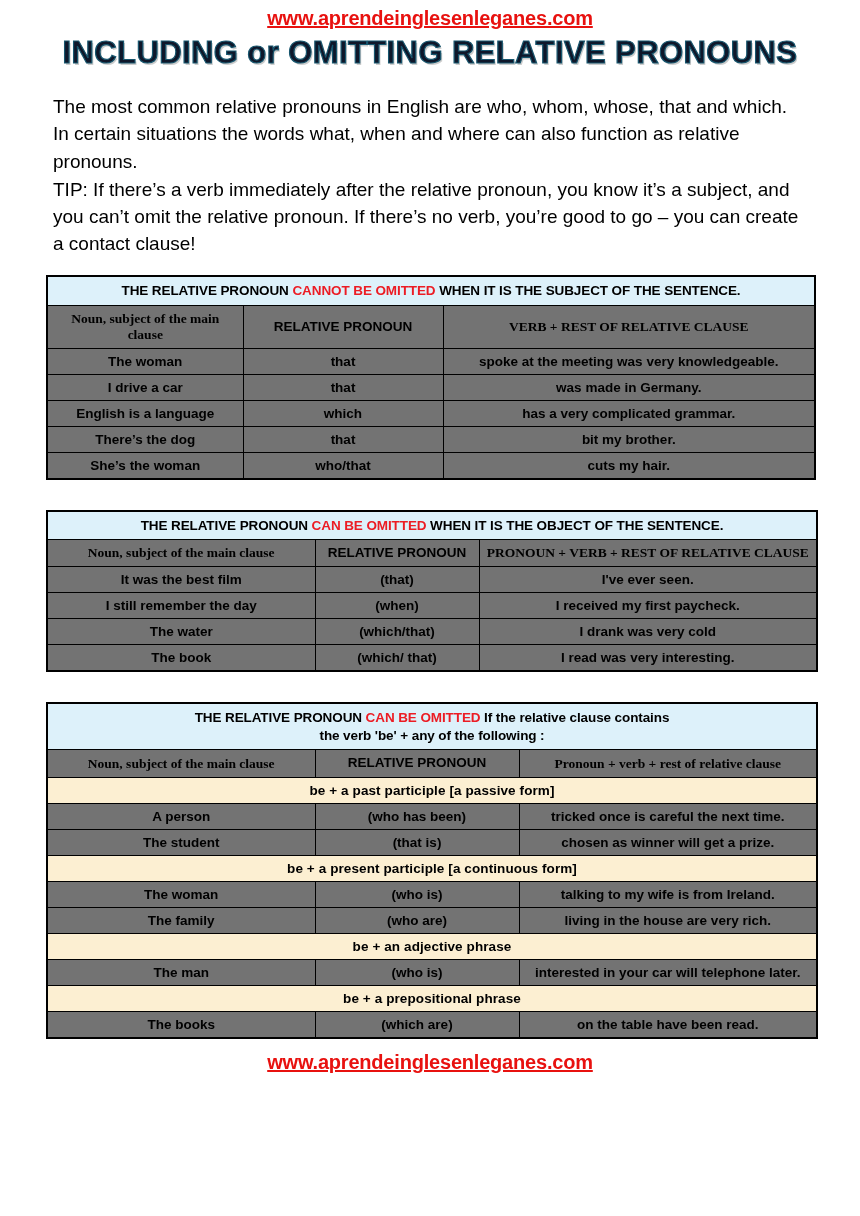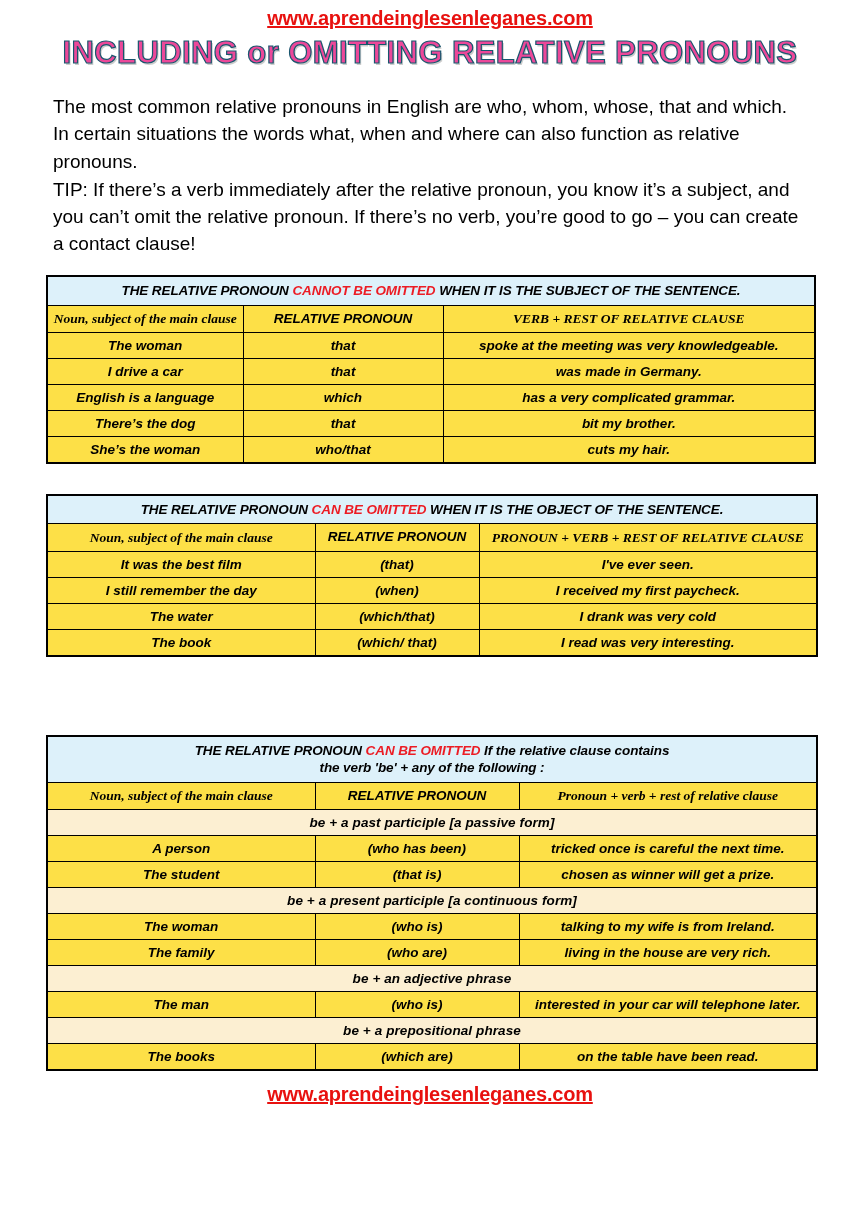--- a/index.html
+++ b/index.html
@@ -26,21 +26,21 @@
     letter-spacing: -0.2px;
     padding-top: 7px;
     line-height: 1.1;
   }
   .main-title {
     text-align: center;
     font-family: "Liberation Sans", sans-serif;
     font-weight: bold;
     font-size: 31px;
     letter-spacing: 0.4px;
-    color: #ec4899;
+    color: #0f172a;
     -webkit-text-stroke: 1.2px #17566e;
     text-shadow: 1.5px 1.5px 0 rgba(0,0,0,0.20);
     margin-top: 6px;
     line-height: 1.15;
     white-space: nowrap;
   }
 
   
   .intro {
     margin: 22px 55px 0 53px;
@@ -54,22 +54,21 @@
     line-height: 1.42;
   }
 
   
   .tbl-wrap { margin: 0 auto; }
 
   table.grid {
     border-collapse: collapse;
     table-layout: fixed;
     border: 2.5px solid #000;
-    background: #fde047;
-    font-style: italic;
+    background: #737373;
   }
   table.grid td {
     border: 1.6px solid #000;
     text-align: center;
     vertical-align: middle;
     font-size: 13.5px;
     font-weight: bold;
     padding: 5px 4px;
   }
   
@@ -225,21 +224,21 @@
           <td>(which/ that)</td>
           <td>I read was very interesting.</td>
         </tr>
       </tbody>
     </table>
   </div>
 
   <div class="gap-b"></div>
 
   <div class="tbl-wrap">
-    <table class="grid" id="table3" style="width:770px;margin-left:46px;margin-top:48px;">
+    <table class="grid" id="table3" style="width:770px;margin-left:46px;">
       <colgroup>
           <col style="width:268px">
           <col style="width:204px">
           <col style="width:298px">
         </colgroup>
       <tbody>
         <tr>
           <td class="banner" colspan="3">
             <span>THE RELATIVE PRONOUN </span><span class="hl">CAN BE OMITTED</span><span>  If the relative clause contains</span><br><span>the verb 'be' + any of the following :</span>
           </td>

